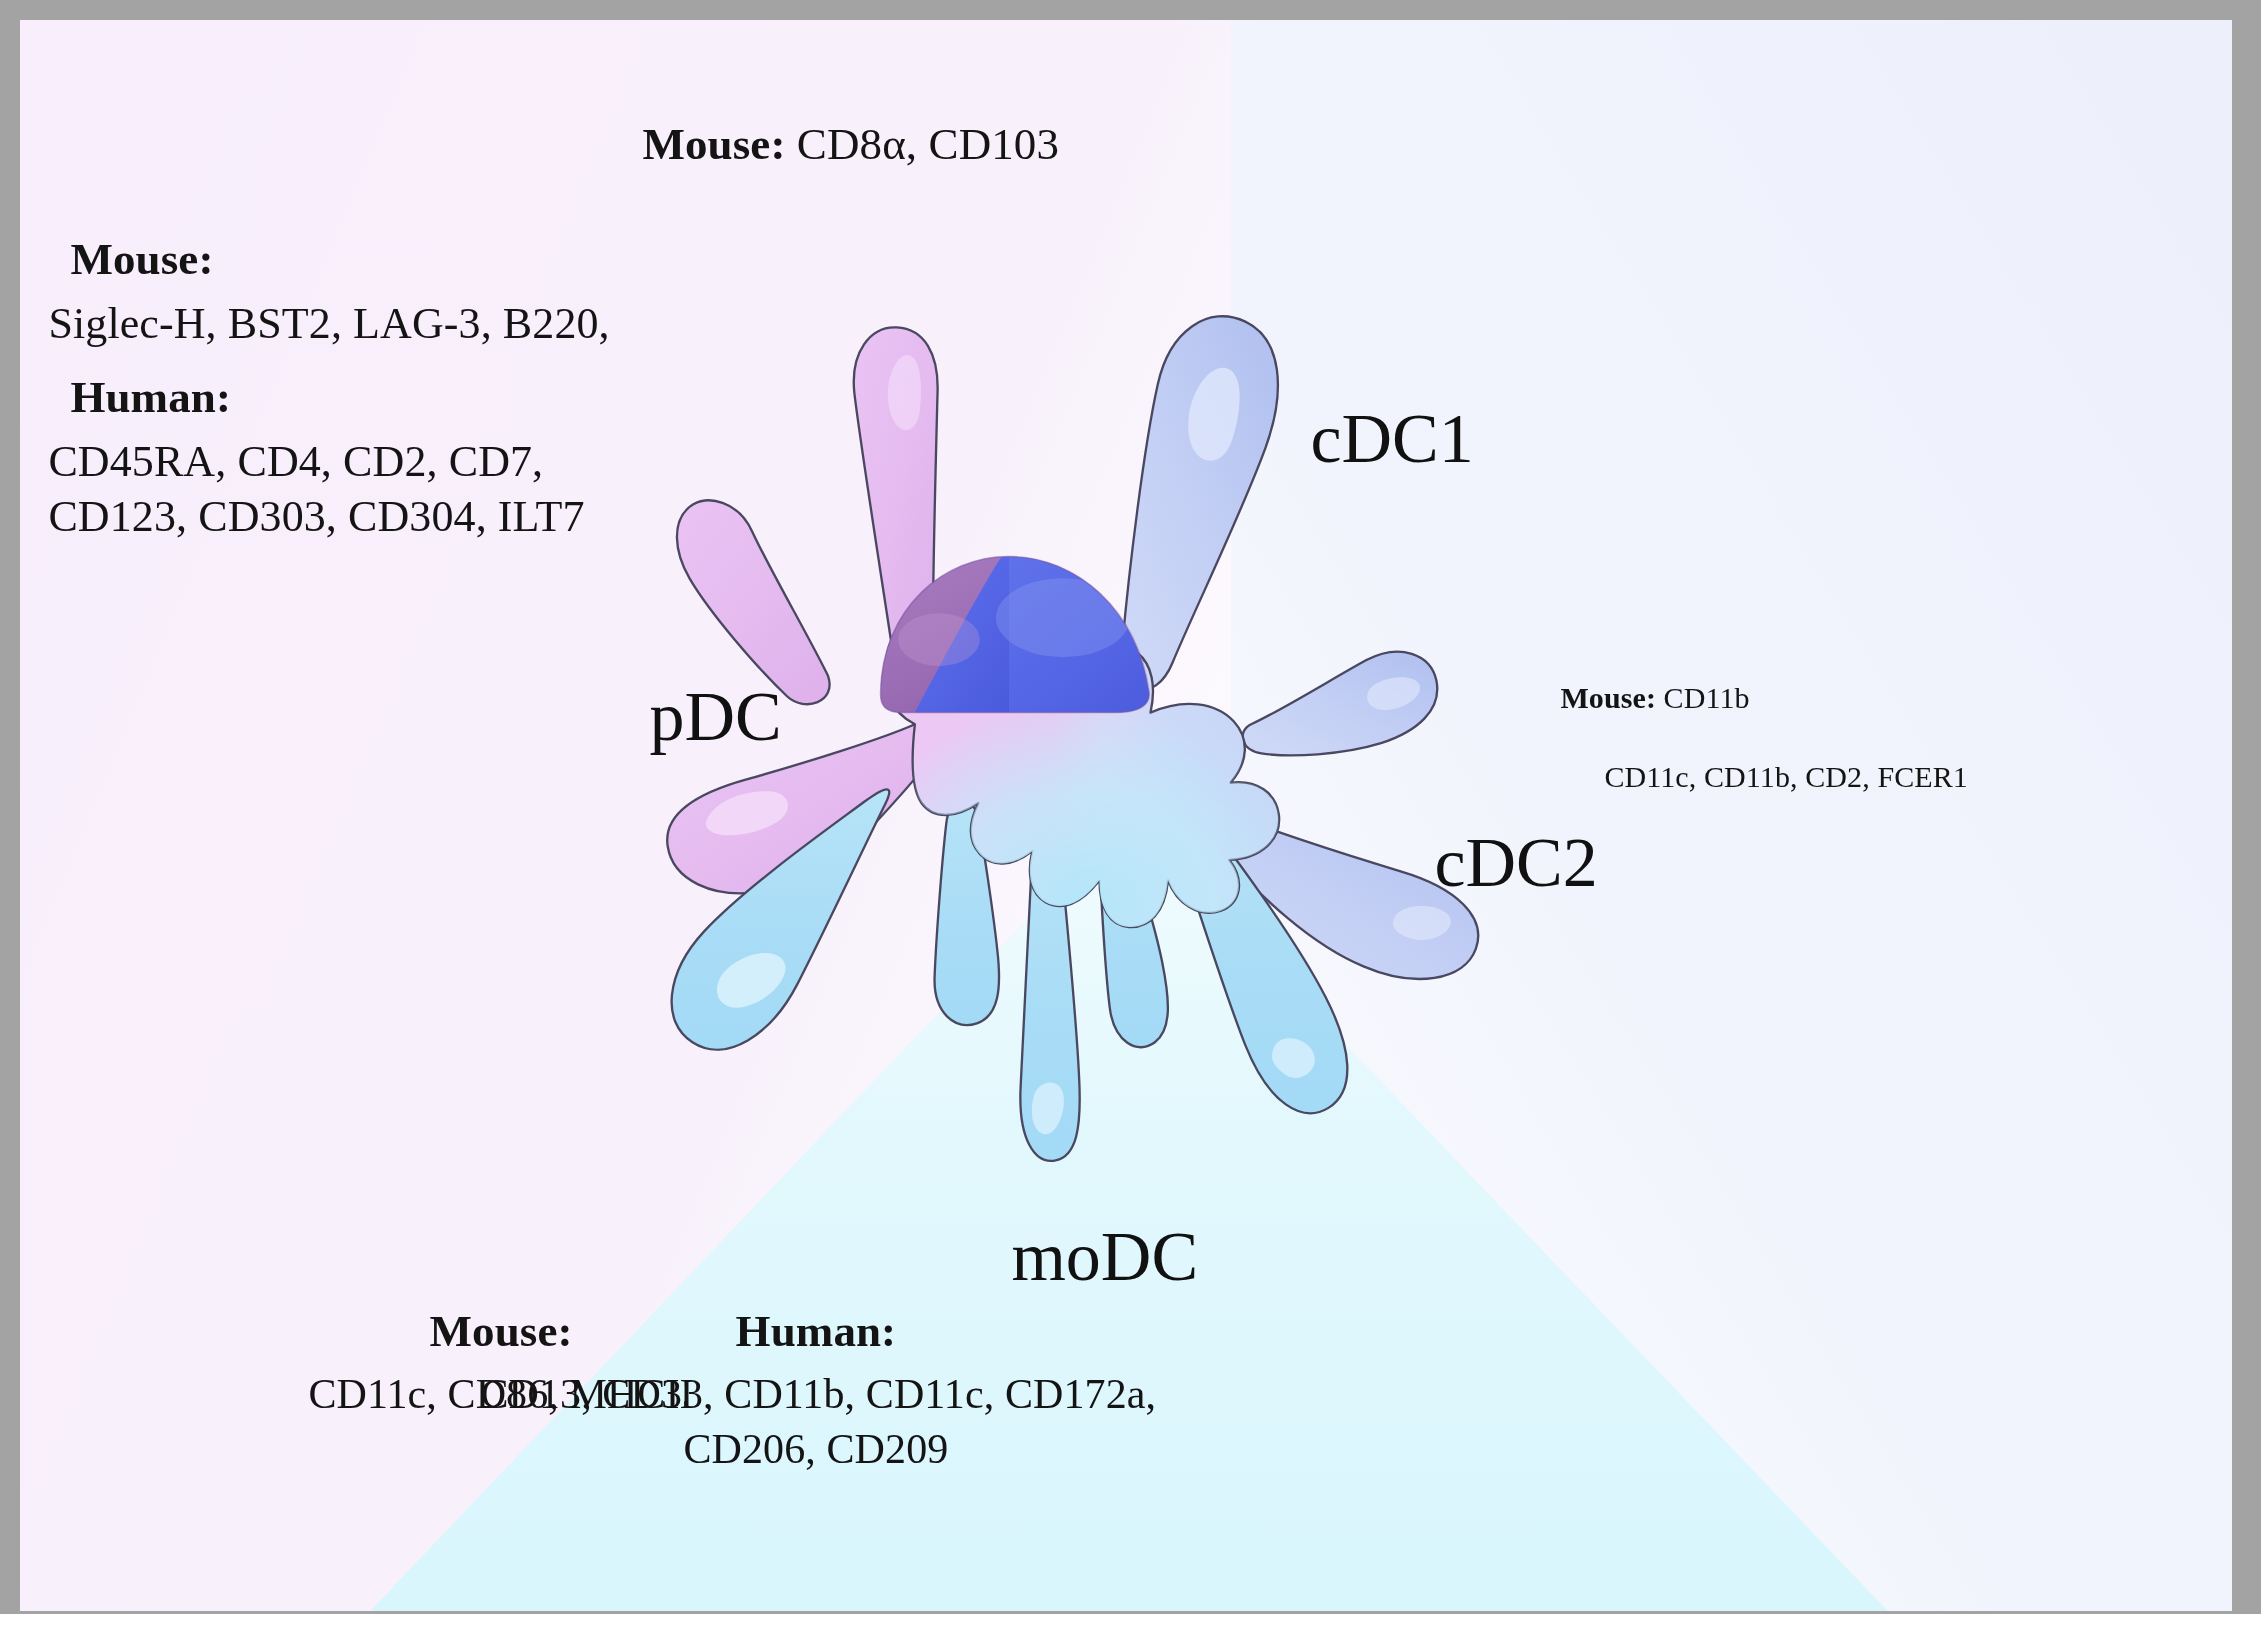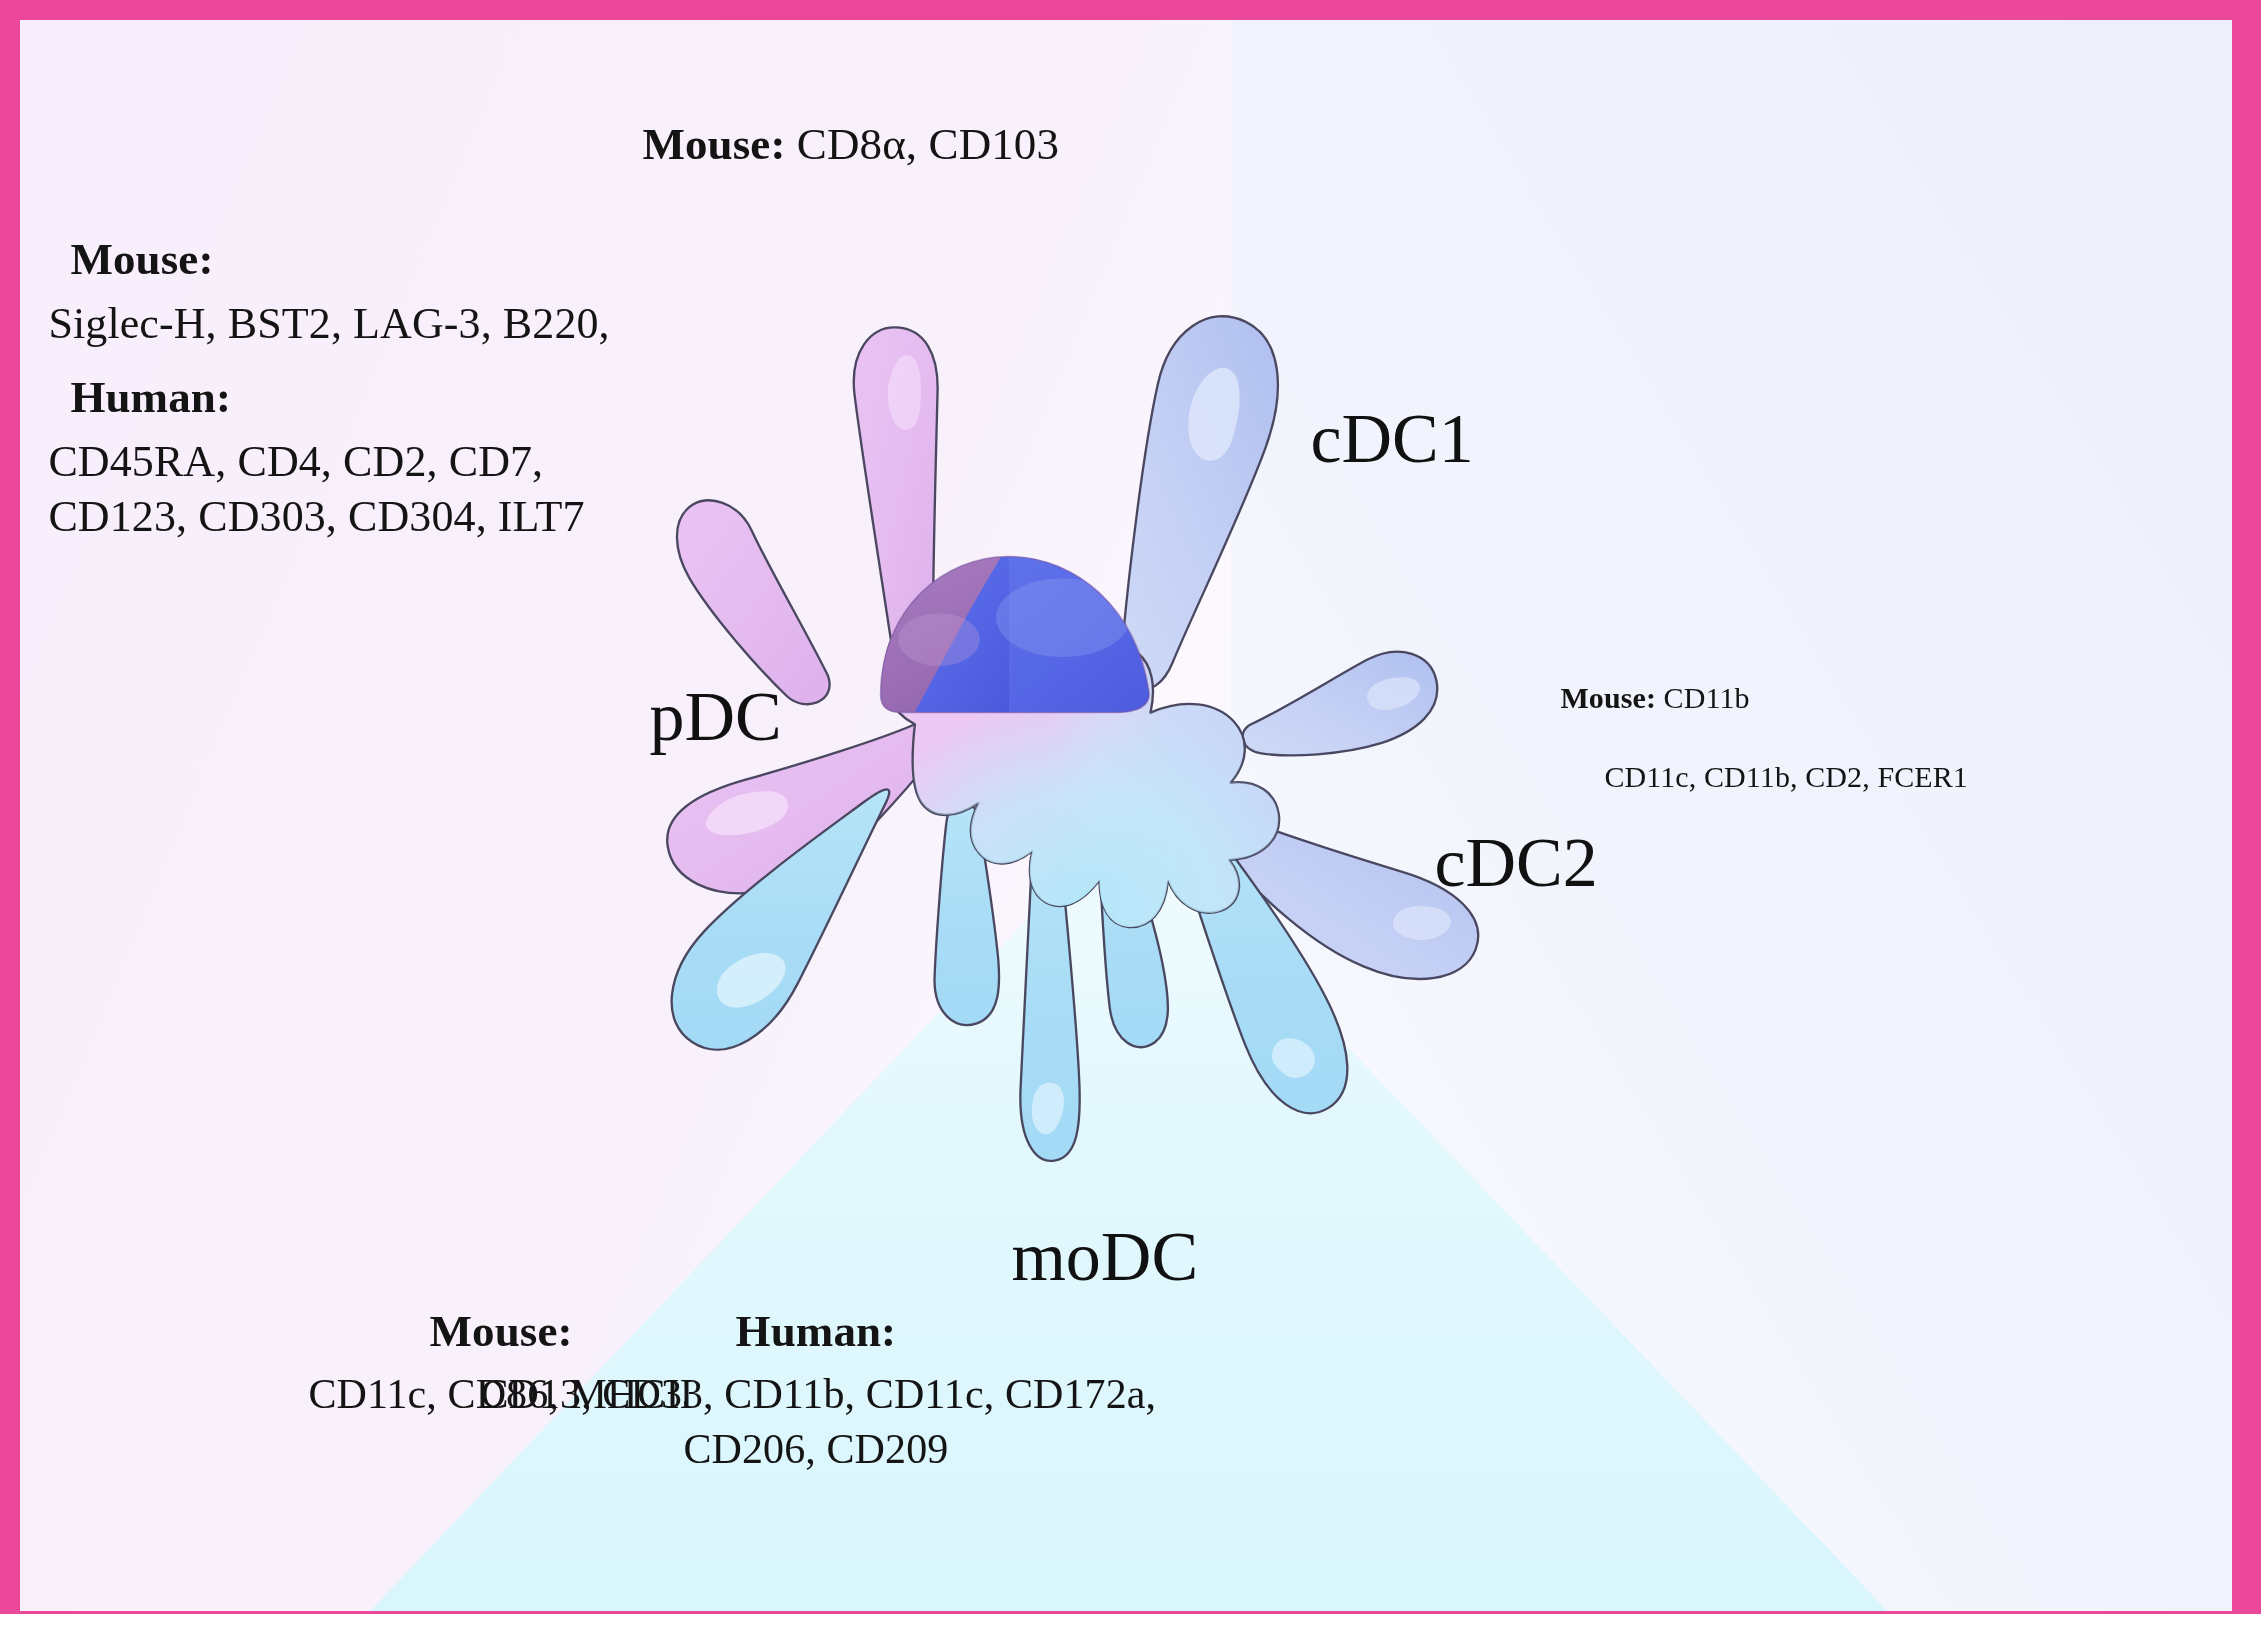--- a/index.html
+++ b/index.html
@@ -1,18 +1,18 @@
 <!DOCTYPE html>
 <html style="font-size:11.7px"><head>
 <meta charset="utf-8">
 <style>
   html,body{margin:0;padding:0;background:#ffffff;}
   body{width:2261px;height:1629px;font-family:"Liberation Serif",serif;overflow:hidden;}
 
-  #stage{position:relative;width:2261px;height:1614px;background:#ec4899;}
+  #stage{position:relative;width:2261px;height:1614px;background:#a3a3a3;}
 
   
   #canvas{
     position:absolute;left:20.4px;top:20.4px;width:2212px;height:1591px;
     overflow:hidden;background:#f7effb;
   }
 
   
   .wedge{position:absolute;left:0;top:0;width:100%;height:100%;}
   .wedge svg{display:block;width:100%;height:100%;}

